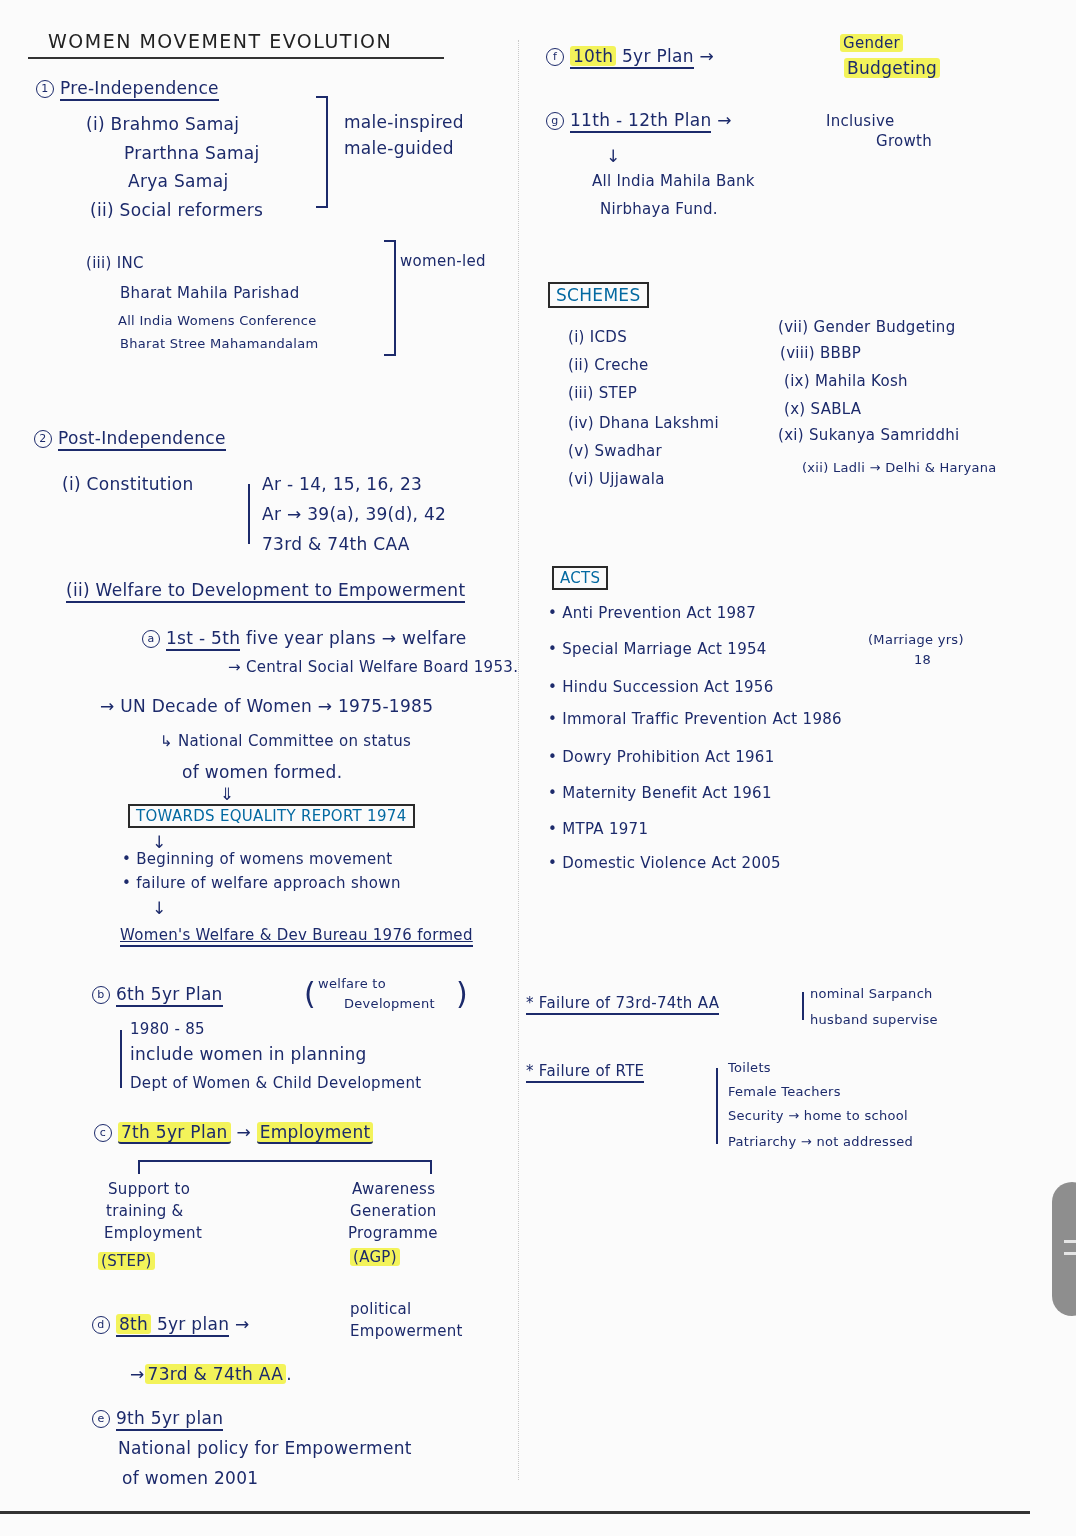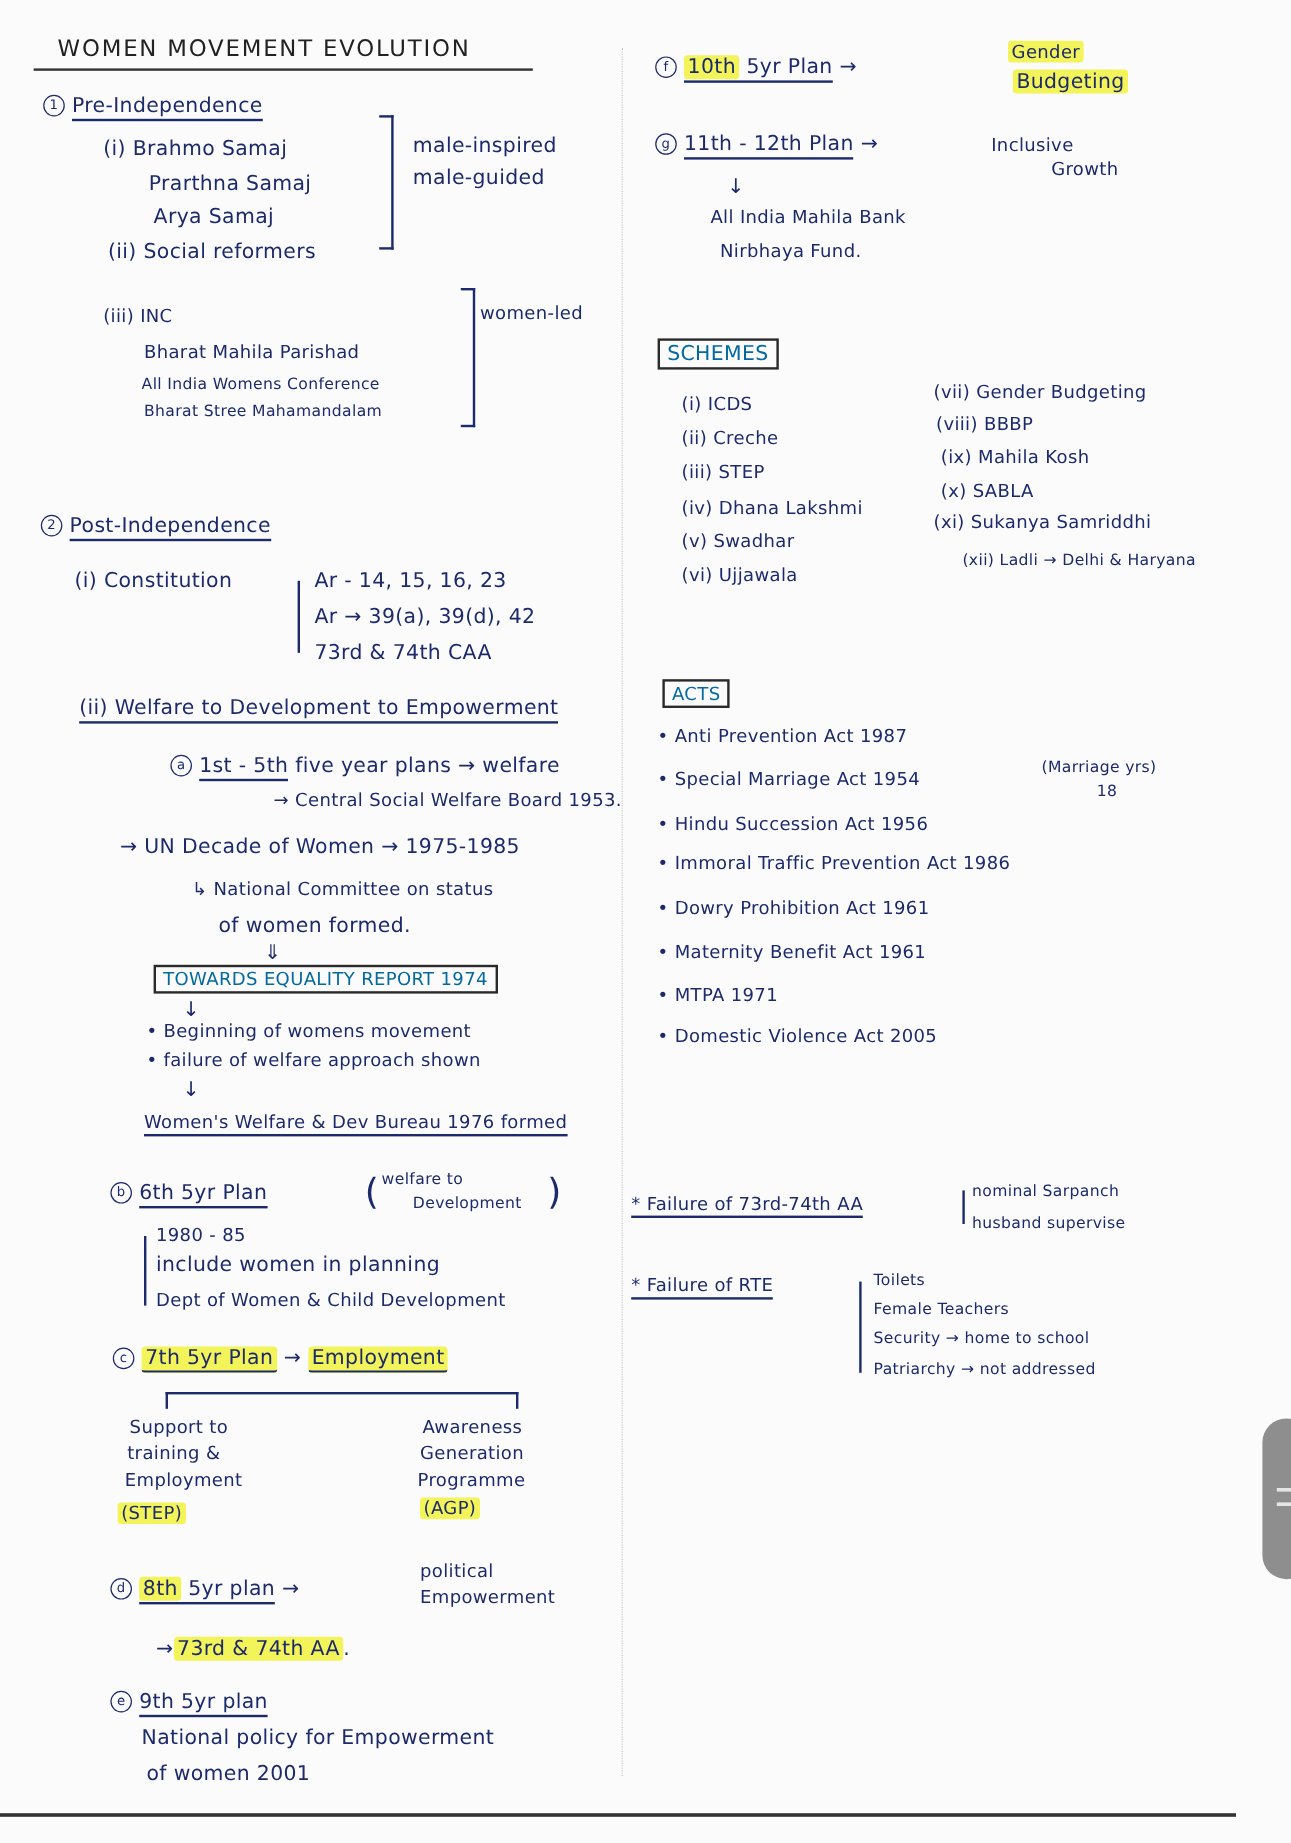--- a/index.html
+++ b/index.html
@@ -71,21 +71,21 @@
 <div class="t" style="left:100px;top:696px;">→ UN Decade of Women → 1975-1985</div>
 <div class="t sm" style="left:160px;top:732px;">↳ National Committee on status</div>
 <div class="t" style="left:182px;top:762px;">of women formed.</div>
 <div class="t" style="left:220px;top:784px;">⇓</div>
 
 <div class="t box sm" style="left:128px;top:804px;">TOWARDS EQUALITY REPORT 1974</div>
 <div class="t" style="left:152px;top:832px;">↓</div>
 <div class="t sm" style="left:122px;top:850px;">• Beginning of womens movement</div>
 <div class="t sm" style="left:122px;top:874px;">• failure of welfare approach shown</div>
 <div class="t" style="left:152px;top:898px;">↓</div>
-<div class="t sm" style="left:120px;top:926px;"><span class="ul">Women's Welfare &amp; Dev Bureau 1976 formed</span></div>
+<div class="t sm" style="left:120px;top:926px;text-decoration:underline;"><span class="ul">Women's Welfare &amp; Dev Bureau 1976 formed</span></div>
 
 <div class="t" style="left:92px;top:984px;">
   <span class="circ">b</span><span class="ul">6th 5yr Plan</span>
 </div>
 <div class="t xs" style="left:318px;top:976px;">welfare to</div>
 <div class="t xs" style="left:344px;top:996px;">Development</div>
 <div class="t" style="left:304px;top:976px;font-size:30px;">(</div>
 <div class="t" style="left:456px;top:976px;font-size:30px;">)</div>
 <div class="vr" style="left:120px;top:1030px;height:58px;"></div>
 <div class="t sm" style="left:130px;top:1020px;">1980 - 85</div>

